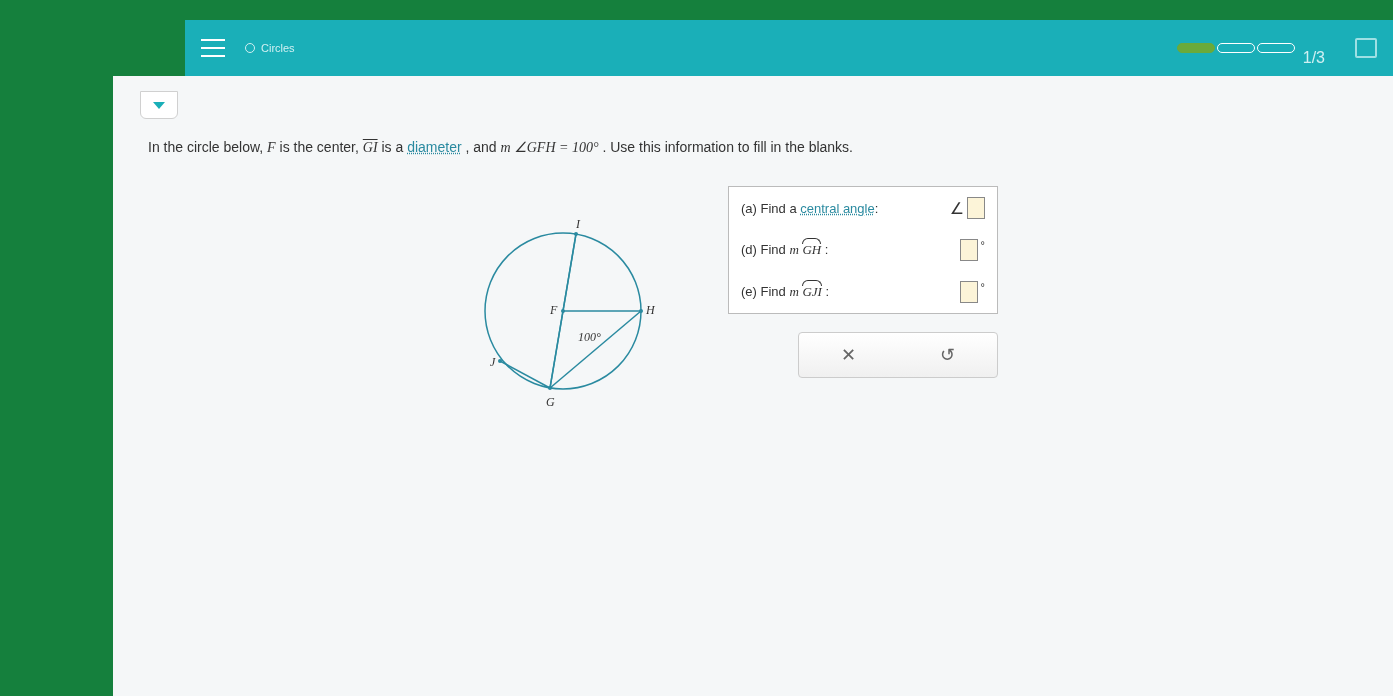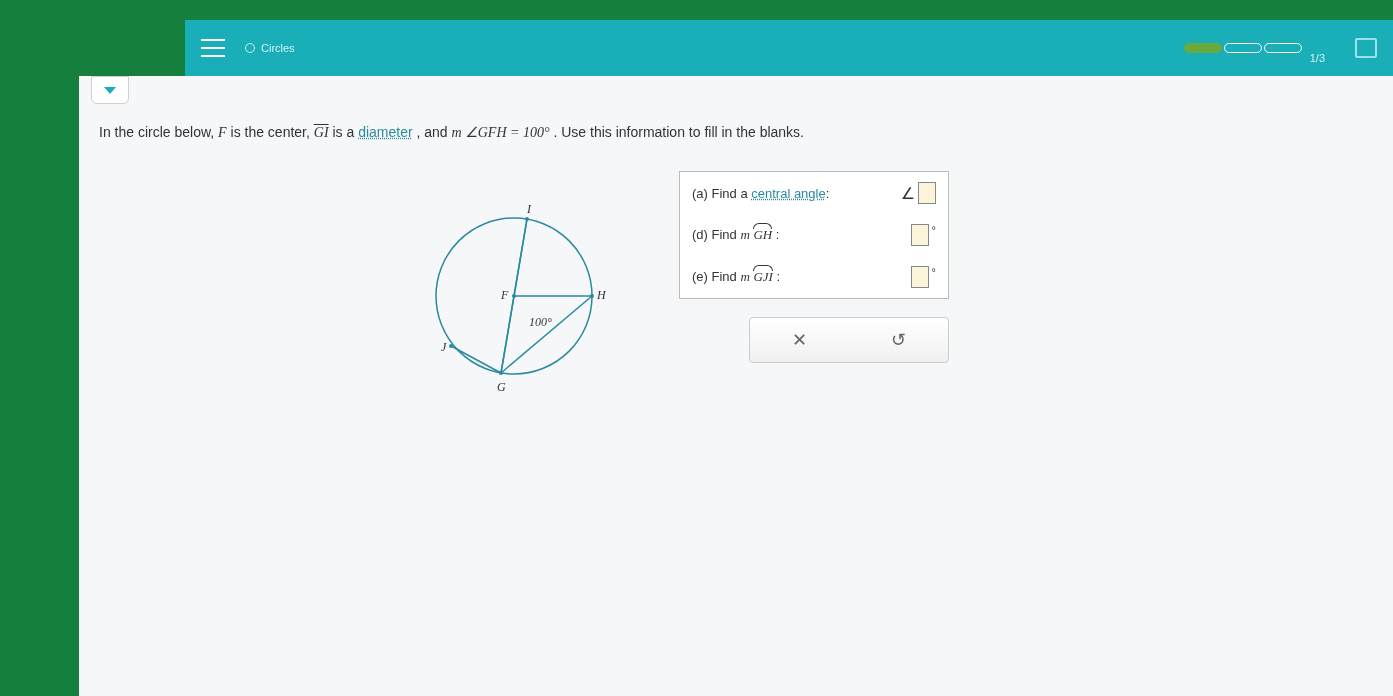--- a/index.html
+++ b/index.html
@@ -65,33 +65,33 @@
   gap: 8px;
 }
 .progress-segments { display: flex; gap: 2px; }
 .segment {
   width: 38px;
   height: 10px;
   border: 1px solid #fff;
   border-radius: 5px;
 }
 .segment.filled { background: #6aaa3a; border-color: #6aaa3a; }
-.progress-text { font-size: 11px; color: #d0f0f2; margin-top: 20px; }
+.progress-text { font-size: 16px; color: #d0f0f2; margin-top: 20px; }
 .fullscreen-box {
   width: 22px;
   height: 20px;
   border: 2px solid #9ee0e4;
   border-radius: 2px;
   margin-left: 30px;
 }
 .main-panel {
   background: #f5f7f8;
-  margin-left: 79px;
+  margin-left: 113px;
   height: calc(100% - 56px);
-  padding: 0;
+  padding: 15px;
 }
 .chevron-tab {
   width: 38px;
   height: 28px;
   background: #fff;
   border: 1px solid #d0d0d0;
   border-radius: 0 0 6px 6px;
   display: flex;
   align-items: center;
   justify-content: center;

